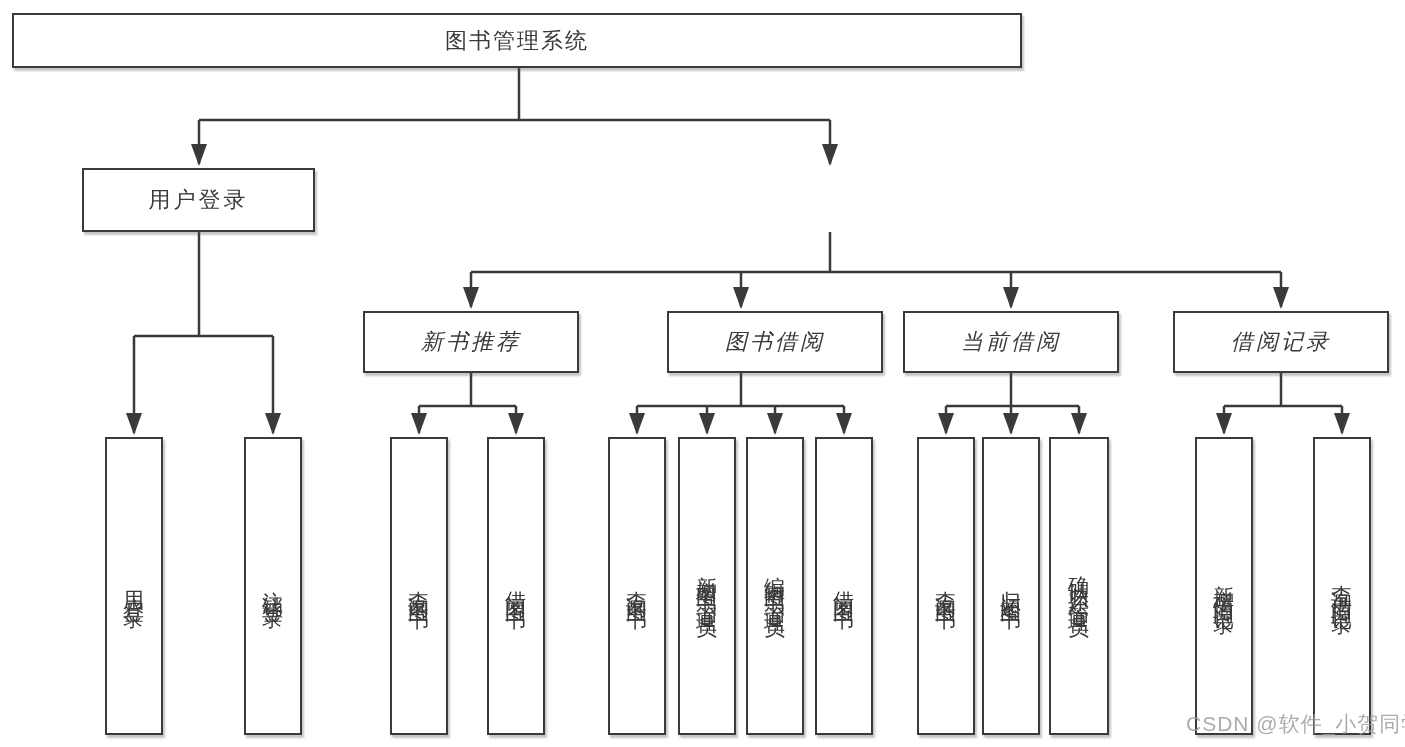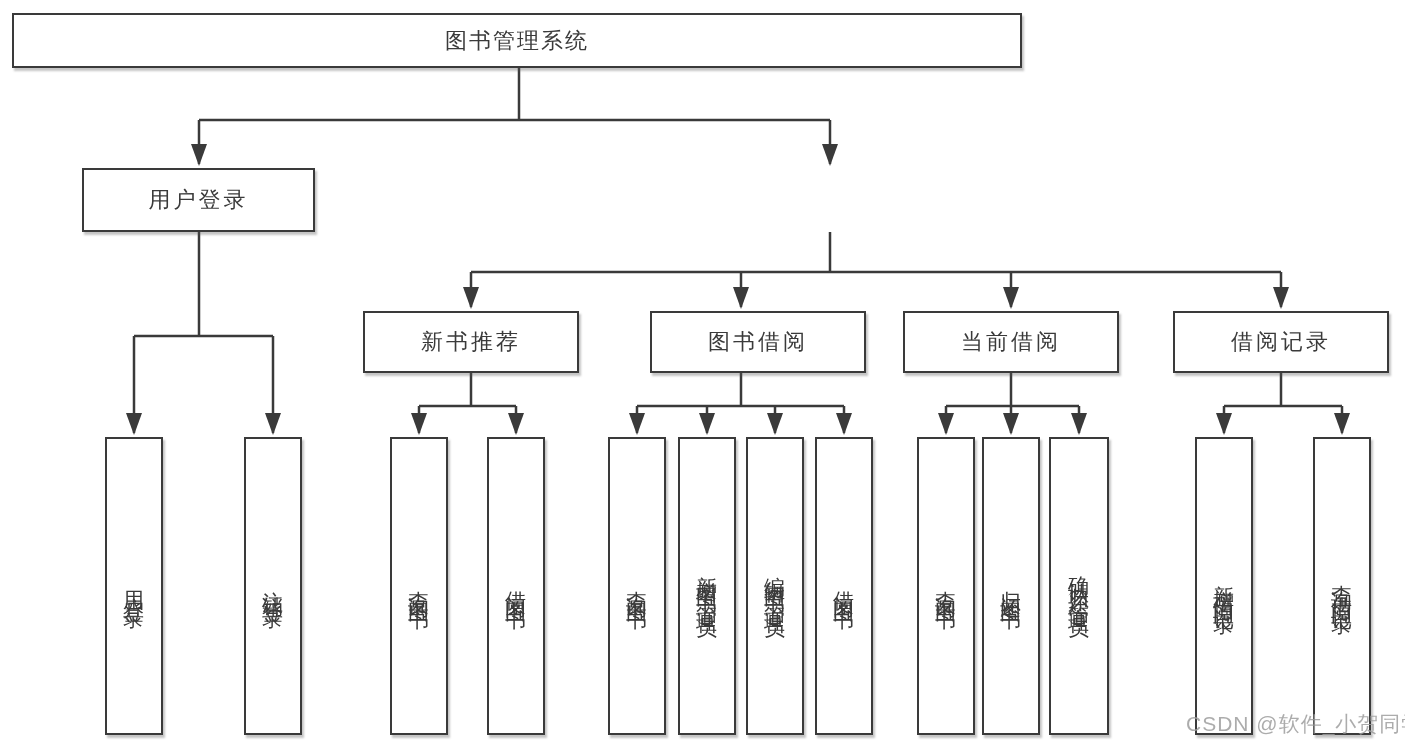--- a/index.html
+++ b/index.html
@@ -6,21 +6,21 @@
   body{width:1405px;height:747px;position:relative;overflow:hidden;
        font-family:"Liberation Sans","DejaVu Sans",sans-serif;}
   .stage{position:absolute;inset:0;width:1405px;height:747px;}
   svg.wires{position:absolute;left:0;top:0;z-index:1;}
   .box{position:absolute;box-sizing:border-box;background:#ffffff;
        border:2px solid #3a3a3a;color:#3a3a3a;z-index:2;
        display:flex;align-items:center;justify-content:center;
        box-shadow:2px 3px 2px rgba(90,90,90,0.35);}
   .root{left:12px;top:13px;width:1010px;height:55px;font-size:22px;letter-spacing:2px;}
   .l2{top:168px;width:233px;height:64px;font-size:22px;letter-spacing:3px;}
-  .l3{top:311px;width:216px;height:62px;font-size:22px;letter-spacing:3px;}
+  .l3{top:311px;width:216px;height:62px;font-size:22px;letter-spacing:3px;font-style:italic;}
   .leaf{top:437px;width:58px;height:298px;font-size:21px;
         writing-mode:vertical-rl;letter-spacing:6px;line-height:1;}
   .watermark{position:absolute;top:710px;left:1186px;z-index:3;
         font-size:21px;color:rgba(158,158,158,0.85);letter-spacing:1px;white-space:nowrap;}
 </style>
 </head>
 <body>
 
 <div class="stage">
 
@@ -58,21 +58,21 @@
       <path d="M1224,406 V433" marker-end="url(#ah)"></path>
       <path d="M1342,406 V433" marker-end="url(#ah)"></path>
     </g>
   </svg>
 
   <div class="box root">图书管理系统</div>
 
   <div class="box l2" style="left:82px">用户登录</div>
 
   <div class="box l3" style="left:363px">新书推荐</div>
-  <div class="box l3" style="left:650px">图书借阅</div>
+  <div class="box l3" style="left:667px">图书借阅</div>
   <div class="box l3" style="left:1173px">借阅记录</div>
   <div class="box l3" style="left:903px">当前借阅</div>
 
   <div class="box leaf" style="left:105px">用户登录</div>
   <div class="box leaf" style="left:244px">注销登录</div>
 
   <div class="box leaf" style="left:390px">查询图书</div>
   <div class="box leaf" style="left:487px">借阅图书</div>
 
   <div class="box leaf" style="left:608px">查询图书</div>

